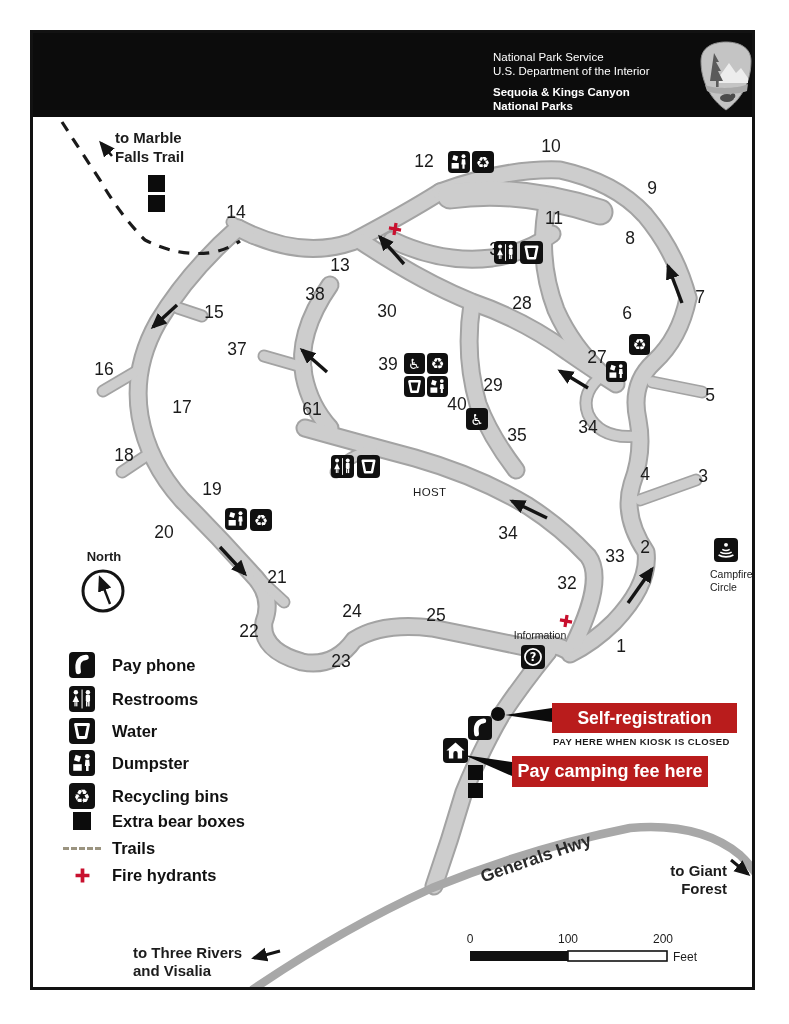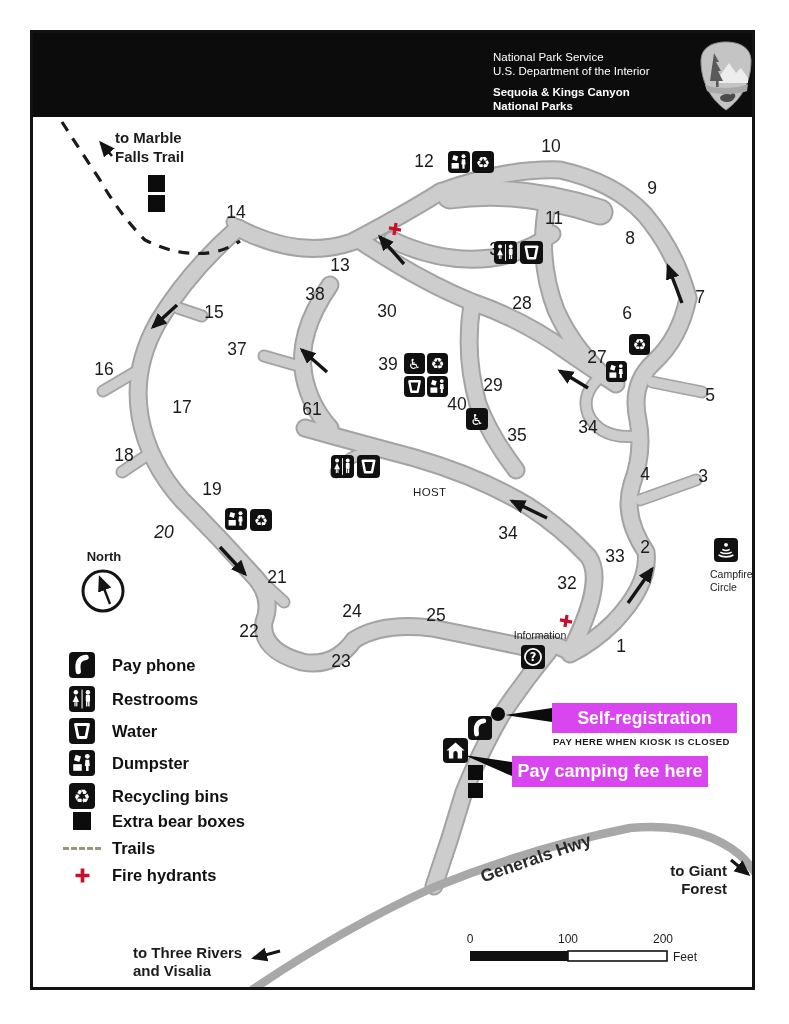--- a/index.html
+++ b/index.html
@@ -11,21 +11,21 @@
   .agency{position:absolute;left:460px;top:17px;font-size:11.5px;font-weight:normal;line-height:14px;}
   .park{position:absolute;left:460px;top:52px;font-size:11.5px;font-weight:bold;line-height:14px;}
   .logo{position:absolute;left:666px;top:8px;}
   svg.overlay{position:absolute;left:0;top:0;width:789px;height:1024px;}
   .site{position:absolute;transform:translate(-50%,-50%);font-size:17.5px;color:#1b1b1b;white-space:nowrap;z-index:5;}
   .tile{position:absolute;background:#101010;border-radius:4px;display:flex;align-items:center;justify-content:center;z-index:6;}
   .bearbox{position:absolute;background:#0c0c0c;z-index:6;}
   .hyd{position:absolute;z-index:7;transform:translate(-50%,-50%) rotate(10deg);}
   .maplabel{position:absolute;color:#1c1c1c;z-index:5;}
   .bold{font-weight:bold;}
-  .callout{position:absolute;background:#d946ef;color:#fff;font-weight:bold;display:flex;align-items:center;justify-content:center;z-index:8;}
+  .callout{position:absolute;background:#b91c1c;color:#fff;font-weight:bold;display:flex;align-items:center;justify-content:center;z-index:8;}
   .legendrow{position:absolute;left:60px;display:flex;align-items:center;z-index:6;}
   .legicon{width:44px;display:flex;align-items:center;justify-content:center;}
   .leglabel{margin-left:8px;font-size:16.5px;font-weight:bold;color:#111;white-space:nowrap;}
   .ltile{background:#101010;border-radius:4px;display:flex;align-items:center;justify-content:center;}
   .trail-dash{width:38px;border-top:3px dashed #9b9480;}
   .tick{position:absolute;font-size:12px;color:#1c1c1c;transform:translateX(-50%);z-index:6;}
 </style>
 </head>
 <body>
 
@@ -203,21 +203,21 @@
     <div class="site" style="left: 551px; top: 146px;">10</div>
     <div class="site" style="left: 554px; top: 218px;">11</div>
     <div class="site" style="left: 424px; top: 161px;">12</div>
     <div class="site" style="left: 340px; top: 265px;">13</div>
     <div class="site" style="left: 236px; top: 212px;">14</div>
     <div class="site" style="left: 214px; top: 312px;">15</div>
     <div class="site" style="left: 104px; top: 369px;">16</div>
     <div class="site" style="left: 182px; top: 407px;">17</div>
     <div class="site" style="left: 124px; top: 455px;">18</div>
     <div class="site" style="left: 212px; top: 489px;">19</div>
-    <div class="site" style="left: 164px; top: 532px; font-style: italic;">20</div>
+    <div class="site" style="left: 164px; top: 532px;">20</div>
     <div class="site" style="left: 277px; top: 577px;">21</div>
     <div class="site" style="left: 249px; top: 631px;">22</div>
     <div class="site" style="left: 341px; top: 661px;">23</div>
     <div class="site" style="left: 352px; top: 611px;">24</div>
     <div class="site" style="left: 436px; top: 615px;">25</div>
     <div class="site" style="left: 588px; top: 427px;">34</div>
     <div class="site" style="left: 597px; top: 357px;">27</div>
     <div class="site" style="left: 522px; top: 303px;">28</div>
     <div class="site" style="left: 493px; top: 385px;">29</div>
     <div class="site" style="left: 387px; top: 311px;">30</div>

